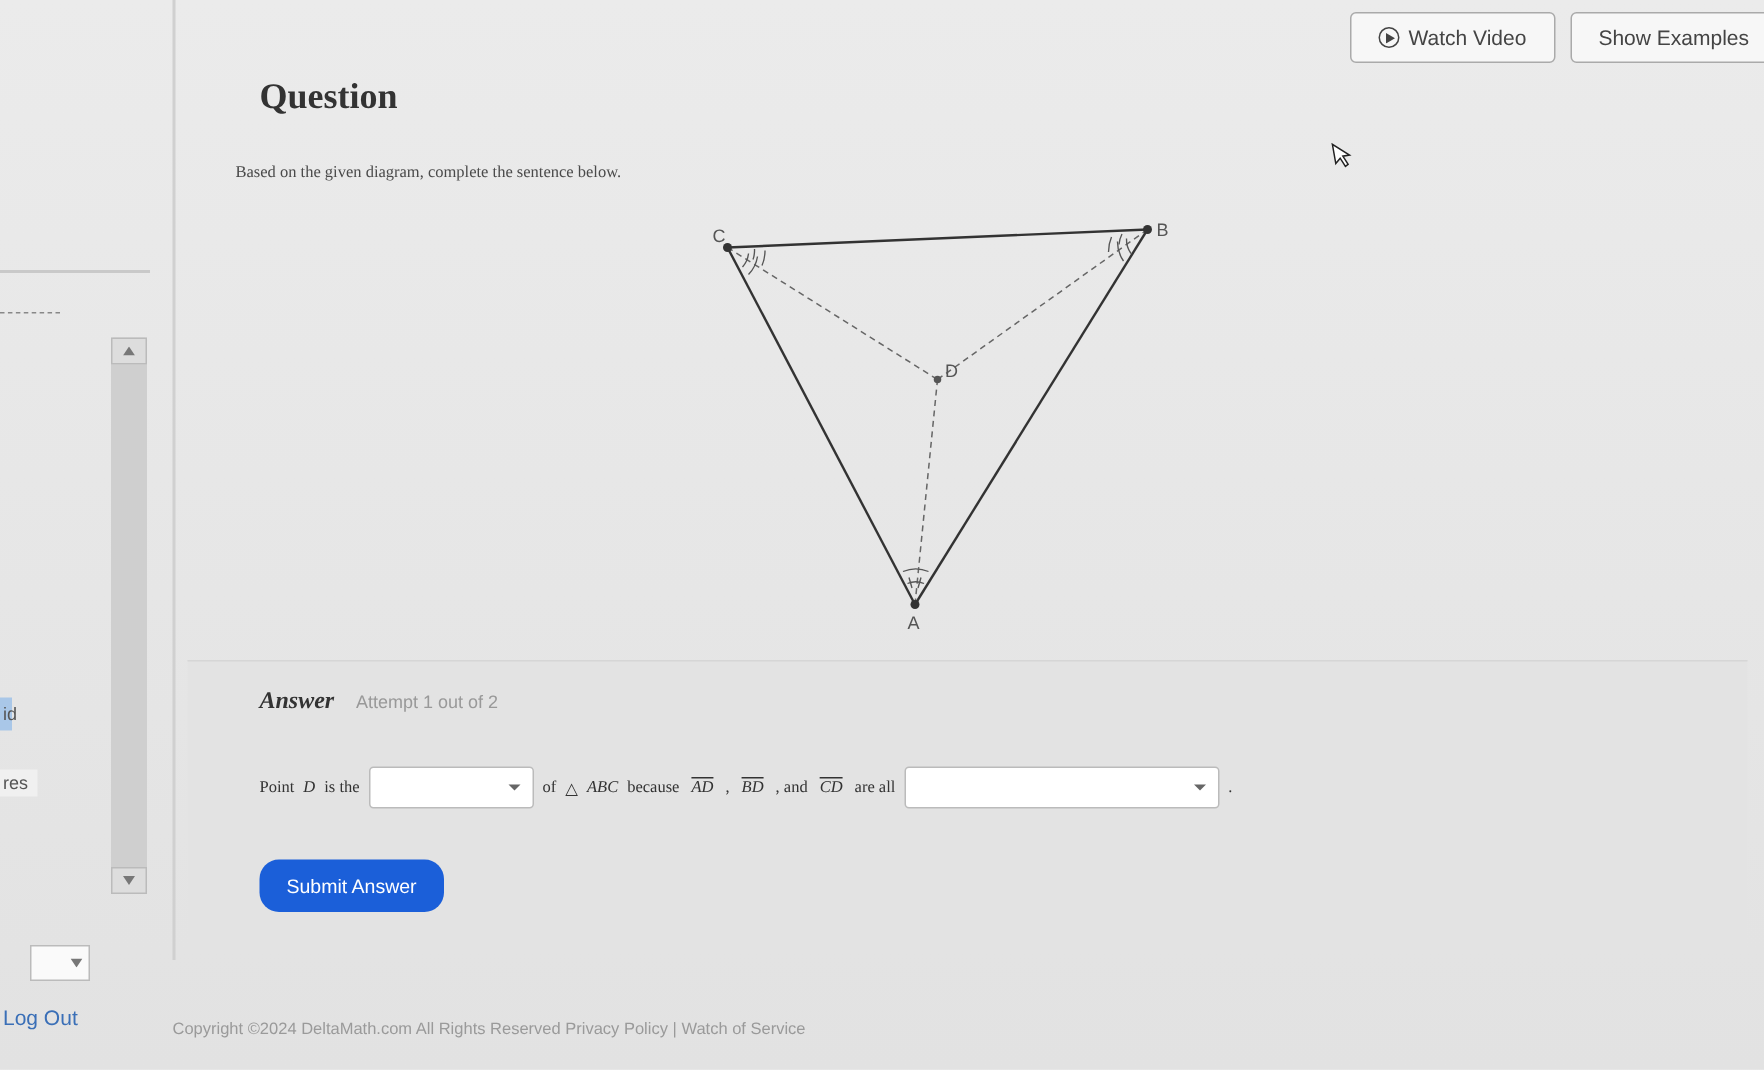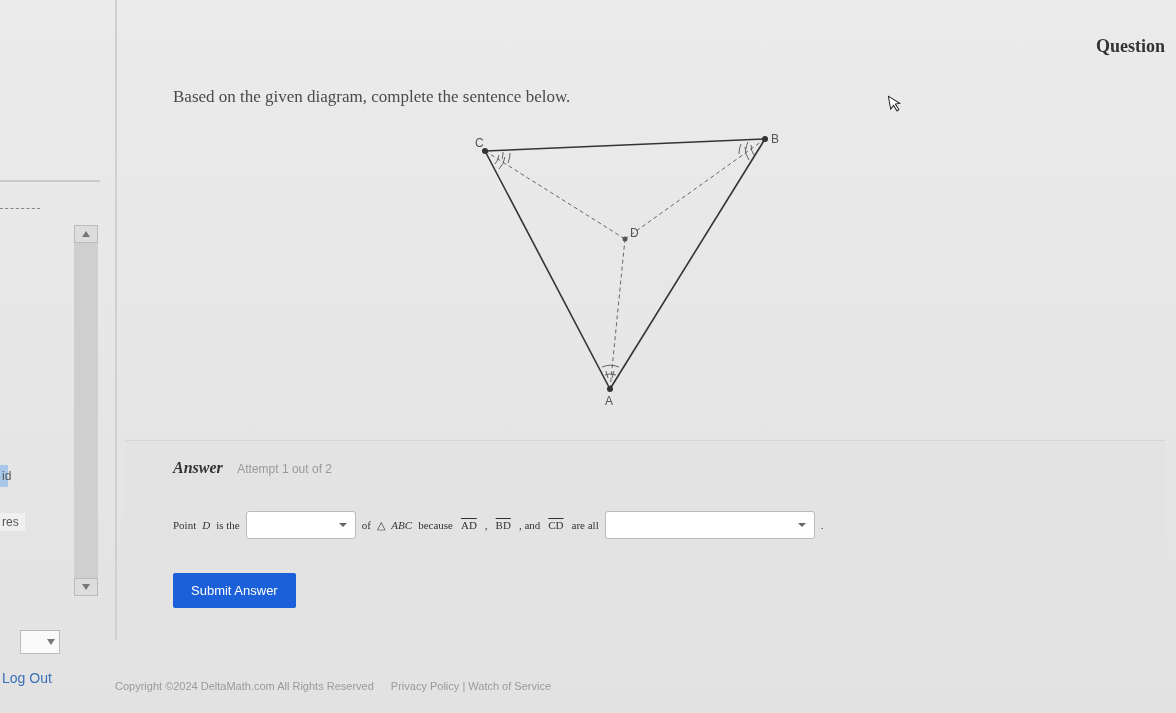--- a/index.html
+++ b/index.html
@@ -29,49 +29,62 @@
   .scrollbtn.dn { top: 438px; }
   .sidebar-stub { position: absolute; left: -4px; font-size: 12px; color: #555; background:#f0f0f0; padding:2px 6px; }
   .stub2 { top: 325px; width:12px; background:#a9c7e8; left:-4px; padding:4px 6px;}
   .stub3 { top: 373px; }
   .sidebar-select { position: absolute; left: 20px; top: 490px; width: 40px; height: 24px; border: 1px solid #bbb; background:#fafafa; display:flex; align-items:center; justify-content:flex-end; padding-right:4px; color:#555;}
   .logout { position: absolute; left: 2px; top: 670px; font-size: 14px; color: #3a6fb7; cursor: pointer; }
   .main-divider { position: absolute; left: 115px; top: 0; width: 2px; height: 640px; background: #d0d0d0; }
 
   
   .content { position: absolute; left: 125px; top: 36px; width: 1040px; }
-  .q-heading { font-family: Georgia, "Times New Roman", serif; font-size: 18px; font-weight: 600; color: #333; margin: 0 0 30px 48px; text-align: right; }
-  .q-text { font-family: Georgia, "Times New Roman", serif; font-size: 17px; color: #4a4a4a; margin-left: 48px; }
+  .q-heading { font-family: Georgia, "Times New Roman", serif; font-size: 24px; font-weight: 600; color: #333; margin: 16px 0 30px 48px; }
+  .q-text { font-family: Georgia, "Times New Roman", serif; font-size: 11px; color: #4a4a4a; margin-left: 32px; }
 
   .diagram-wrap { position: relative; width: 360px; height: 280px; margin: 24px auto 0 auto; }
   .diagram-wrap svg { overflow: visible; }
   .pt-label { font-family: Arial, sans-serif; font-size: 12px; fill: #555; }
 
   
   .answer-panel { position: absolute; left: 125px; top: 440px; width: 1040px; height: 195px; background: #e3e3e3; padding: 18px 48px; border-top: 1px solid #d6d6d6;}
   .ans-title { font-family: Georgia, "Times New Roman", serif; font-size: 16px; color: #333; font-weight: 600; display:inline-block;font-style:italic; }
   .attempt { font-family: Arial, sans-serif; font-size: 12px; color: #999; margin-left: 10px; font-weight: 400;}
   .sentence { margin-top: 34px; font-family: Georgia, "Times New Roman", serif; font-size: 11px; color: #333; display: flex; align-items: center; flex-wrap: wrap; gap: 6px;}
   .sentence .mathit { font-style: italic; }
-  .sentence .overline { text-decoration: overline; padding: 0 2px; text-align: right;}
+  .sentence .overline { text-decoration: overline; font-style: italic; padding: 0 2px; text-align: right;}
   .dd { display:inline-block; min-width: 110px; height: 28px; border: 1px solid #bbb; background: #fff; border-radius: 3px; position: relative; vertical-align: middle;}
   .dd.wide { min-width: 210px; }
   .dd::after { content: ""; position: absolute; right: 8px; top: 11px; border: 4px solid transparent; border-top-color: #666; }
-  .submit-btn { margin-top: 34px; background: #1b5fd9; color: #fff; border: none; font-size: 13px; padding: 10px 18px; border-radius: 2px; cursor: pointer; }
+  .submit-btn { margin-top: 34px; background: #1b5fd9; color: #fff; border: none; font-size: 13px; padding: 10px 18px; border-radius: 13px; cursor: pointer; }
 
   
   .footer { position: absolute; left: 115px; top: 680px; font-size: 11px; color: #9a9a9a; }
-  .footer a { color: #9a9a9a; text-decoration: none; margin-left: 14px;}
+  .footer a { color: #9a9a9a; text-decoration: none; }
   .cursor { position:absolute; left: 889px; top: 94px; font-size:16px; color:#222; transform: rotate(-10deg);}
 </style>
 </head>
 <body>
 
 <div class="page">
 
+  <div class="top-btns">
+    <button class="btn-outline">
+      <span class="play-icon">
+        <svg width="7" height="7" viewBox="0 0 7 7">
+            <polygon points="1,0 7,3.5 1,7" fill="#444"></polygon>
+          </svg>
+      </span>
+      <span>Watch Video</span>
+    </button>
+    <button class="btn-outline last">
+      <span>Show Examples</span>
+    </button>
+  </div>
 
   <div class="main-divider"></div>
 
   <div class="sidebar-frag">
     <div class="sidebar-line"></div>
     <div class="dash-stub"></div>
     <div class="scrolltrack"></div>
     <div class="scrollbtn up">
       <svg width="8" height="6">
           <polygon points="4,0 8,6 0,6" fill="#777"></polygon>

